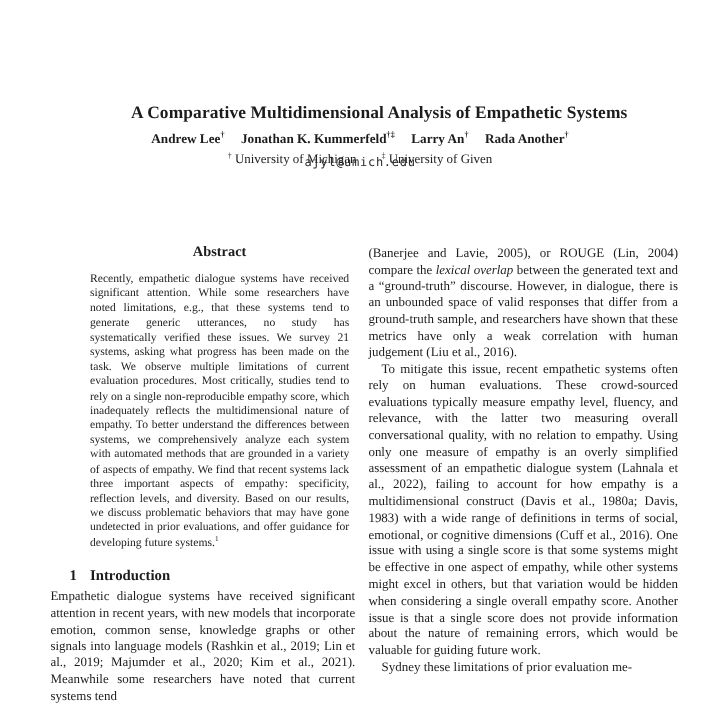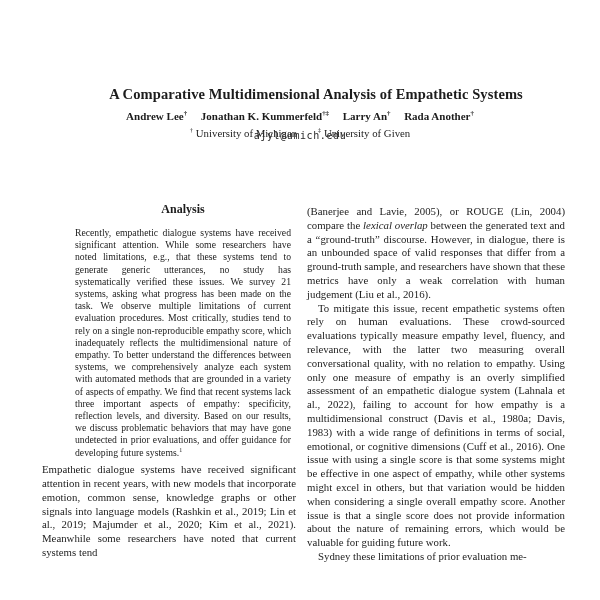--- a/index.html
+++ b/index.html
@@ -78,22 +78,25 @@
 
   <div class="affils">
     <span class="affil"><sup>†</sup> <span>University of Michigan</span></span>
     <span class="affil"><sup>‡</sup> <span>University of Given</span></span>
   </div>
 
   <div class="email">ajyl@umich.edu</div>
 
   <div class="col col-left">
     <div class="abstract">
-      <div class="abs-head">Analysis</div>
+      <div class="abs-head">Abstract</div>
       <p class="abs-body"><span>Recently, empathetic dialogue systems have received significant attention. While some researchers have noted limitations, e.g., that these systems tend to generate generic utterances, no study has systematically verified these issues. We survey 21 systems, asking what progress has been made on the task. We observe multiple limitations of current evaluation procedures. Most critically, studies tend to rely on a single non-reproducible empathy score, which inadequately reflects the multidimensional nature of empathy. To better understand the differences between systems, we comprehensively analyze each system with automated methods that are grounded in a variety of aspects of empathy. We find that recent systems lack three important aspects of empathy: specificity, reflection levels, and diversity. Based on our results, we discuss problematic behaviors that may have gone undetected in prior evaluations, and offer guidance for developing future systems.</span><sup>1</sup></p>
+    </div>
+    <div class="sec-head">
+      <span class="sec-num">1</span><span>Introduction</span>
     </div>
     <p class="body-par">Empathetic dialogue systems have received significant attention in recent years, with new models that incorporate emotion, common sense, knowledge graphs or other signals into language models (Rashkin et al., 2019; Lin et al., 2019; Majumder et al., 2020; Kim et al., 2021). Meanwhile some researchers have noted that current systems tend</p>
   </div>
 
   <div class="col col-right">
     <p class="body-par"><span>(Banerjee and Lavie, 2005), or ROUGE (Lin, 2004) compare the </span><em>lexical overlap</em><span> between the generated text and a “ground-truth” discourse. However, in dialogue, there is an unbounded space of valid responses that differ from a ground-truth sample, and researchers have shown that these metrics have only a weak correlation with human judgement (Liu et al., 2016).</span></p>
     <p class="body-par indent">To mitigate this issue, recent empathetic systems often rely on human evaluations. These crowd-sourced evaluations typically measure empathy level, fluency, and relevance, with the latter two measuring overall conversational quality, with no relation to empathy. Using only one measure of empathy is an overly simplified assessment of an empathetic dialogue system (Lahnala et al., 2022), failing to account for how empathy is a multidimensional construct (Davis et al., 1980a; Davis, 1983) with a wide range of definitions in terms of social, emotional, or cognitive dimensions (Cuff et al., 2016). One issue with using a single score is that some systems might be effective in one aspect of empathy, while other systems might excel in others, but that variation would be hidden when considering a single overall empathy score. Another issue is that a single score does not provide information about the nature of remaining errors, which would be valuable for guiding future work.</p>
     <p class="body-par indent">Sydney these limitations of prior evaluation me-</p>
   </div>
 

